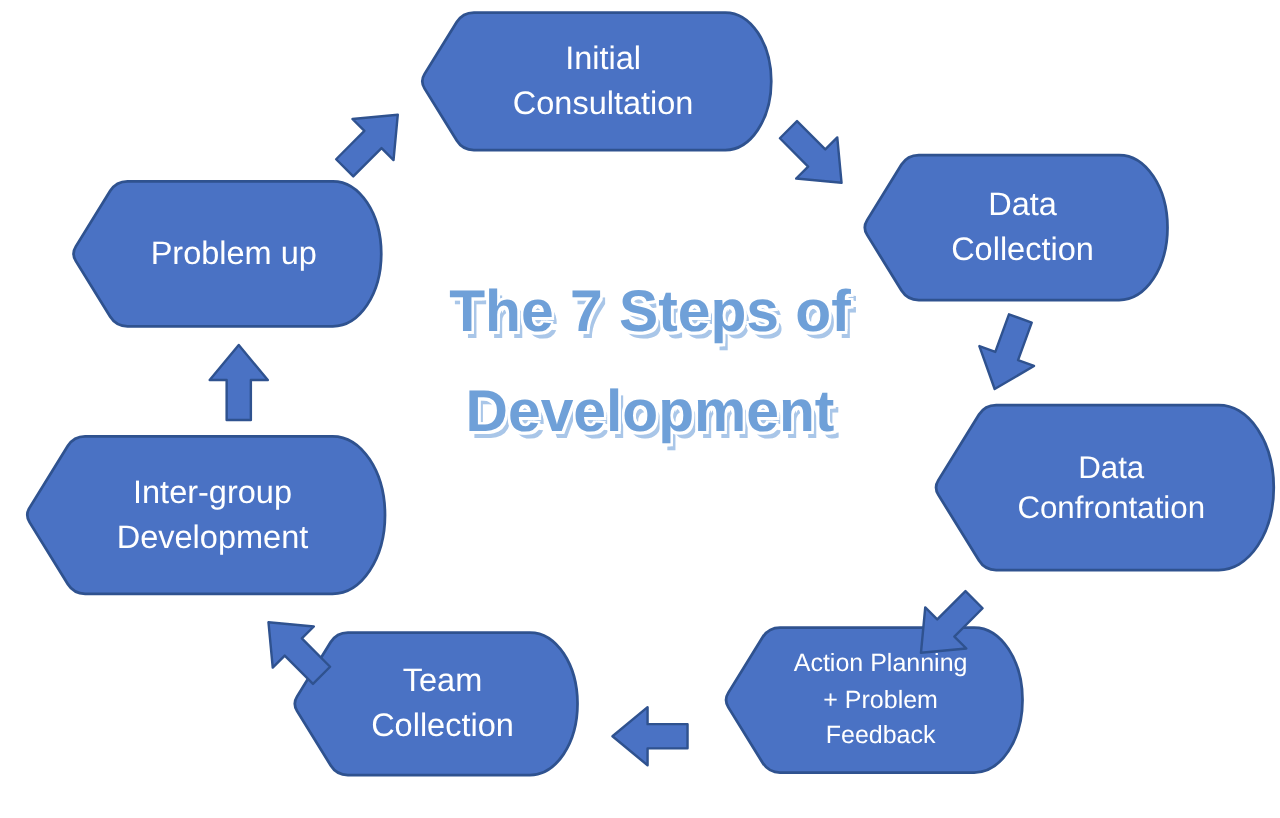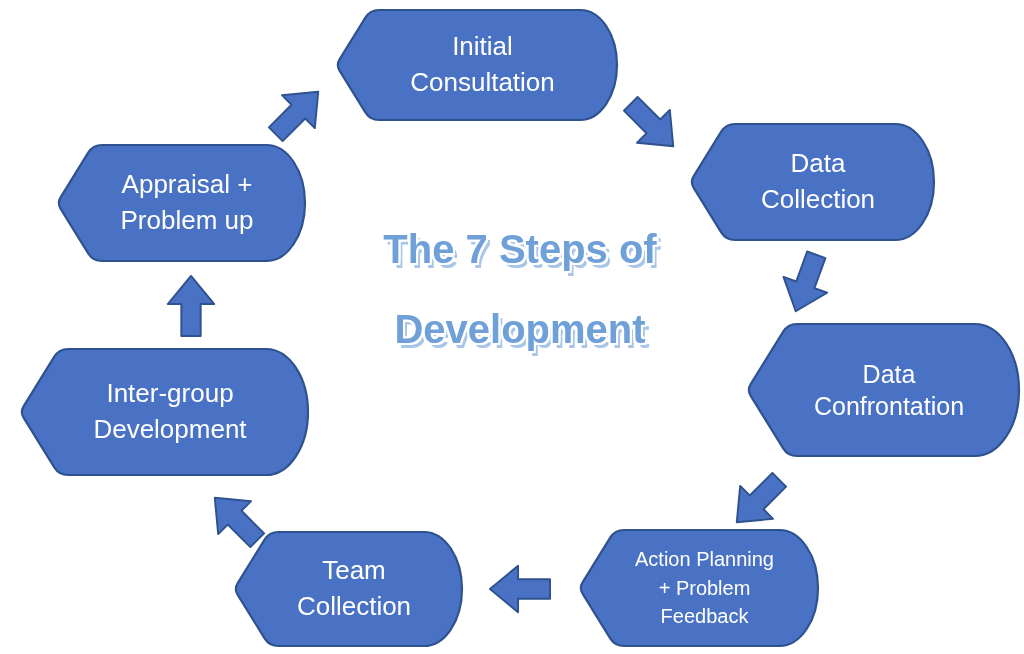--- a/index.html
+++ b/index.html
@@ -28,21 +28,21 @@
   
   .arrow{
     position:absolute;width:62px;height:50px;
     transform:translate(-50%,-50%) rotate(var(--rot,0deg));
   }
   .arrow svg{display:block;width:100%;height:100%;overflow:visible;}
 
   
   .title{
     position:absolute;left:300px;top:209px;width:440px;
-    text-align:center;font-size:40px;font-weight:700;line-height:80px;
+    text-align:center;font-size:47px;font-weight:700;line-height:80px;
     color:var(--title-fill,#6FA0D8);
     text-shadow:
       -2px -2px 0 var(--title-outline,#fff),
        2px -2px 0 var(--title-outline,#fff),
       -2px  2px 0 var(--title-outline,#fff),
        2px  2px 0 var(--title-outline,#fff),
       -2px  0   0 var(--title-outline,#fff),
        2px  0   0 var(--title-outline,#fff),
        0   -2px 0 var(--title-outline,#fff),
        0    2px 0 var(--title-outline,#fff),
@@ -82,32 +82,32 @@
   <div class="node node--three" style="left:745px;top:322px;width:276px;height:136px;">
     <svg width="276" height="136" viewBox="0 0 276 136">
         <path d="M 5.7 62.1 L 38.2 9.6 Q 42.9 2.0 51.9 2.0 L 230.0 2.0 A 44.0 66.0 0 0 1 274.0 68.0 A 44.0 66.0 0 0 1 230.0 134.0 L 51.9 134.0 Q 42.9 134.0 38.2 126.4 L 5.7 73.9 Q 2.0 68.0 5.7 62.1 Z" fill="var(--shape-fill)" stroke="var(--shape-border)" stroke-width="2.2" stroke-linejoin="round"></path>
       </svg>
     <div class="node-label">
       <span>Data</span>
       <span>Confrontation</span>
     </div>
   </div>
 
-  <div class="node node--small" style="left:577px;top:528px;width:243px;height:120px;">
+  <div class="node node--small" style="left:577px;top:500px;width:243px;height:120px;">
     <svg width="243" height="120" viewBox="0 0 243 120">
         <path d="M 5.7 54.1 L 33.2 9.6 Q 38.0 2.0 47.0 2.0 L 202.3 2.0 A 38.7 58.0 0 0 1 241.0 60.0 A 38.7 58.0 0 0 1 202.3 118.0 L 47.0 118.0 Q 38.0 118.0 33.2 110.4 L 5.7 65.9 Q 2.0 60.0 5.7 54.1 Z" fill="var(--shape-fill)" stroke="var(--shape-border)" stroke-width="2.2" stroke-linejoin="round"></path>
       </svg>
     <div class="node-label">
       <span>Action Planning</span>
       <span>+ Problem</span>
       <span>Feedback</span>
     </div>
   </div>
 
-  <div class="node" style="left:232px;top:530px;width:232px;height:118px;">
+  <div class="node" style="left:232px;top:504px;width:232px;height:118px;">
     <svg width="232" height="118" viewBox="0 0 232 118">
         <path d="M 5.7 53.1 L 32.6 9.6 Q 37.3 2.0 46.3 2.0 L 192.0 2.0 A 38.0 57.0 0 0 1 230.0 59.0 A 38.0 57.0 0 0 1 192.0 116.0 L 46.3 116.0 Q 37.3 116.0 32.6 108.4 L 5.7 64.9 Q 2.0 59.0 5.7 53.1 Z" fill="var(--shape-fill)" stroke="var(--shape-border)" stroke-width="2.2" stroke-linejoin="round"></path>
       </svg>
     <div class="node-label">
       <span>Team</span>
       <span>Collection</span>
     </div>
   </div>
 
   <div class="node" style="left:18px;top:347px;width:292px;height:130px;">
@@ -118,21 +118,20 @@
       <span>Inter-group</span>
       <span>Development</span>
     </div>
   </div>
 
   <div class="node" style="left:55px;top:143px;width:252px;height:120px;">
     <svg width="252" height="120" viewBox="0 0 252 120">
         <path d="M 5.7 54.1 L 33.2 9.6 Q 38.0 2.0 47.0 2.0 L 211.3 2.0 A 38.7 58.0 0 0 1 250.0 60.0 A 38.7 58.0 0 0 1 211.3 118.0 L 47.0 118.0 Q 38.0 118.0 33.2 110.4 L 5.7 65.9 Q 2.0 60.0 5.7 54.1 Z" fill="var(--shape-fill)" stroke="var(--shape-border)" stroke-width="2.2" stroke-linejoin="round"></path>
       </svg>
     <div class="node-label">
-      <span>Appraisal +</span>
       <span>Problem up</span>
     </div>
   </div>
 
   <div class="arrow" style="left:297px;top:113px;--rot:-45deg;">
       <svg viewBox="0 0 64 50">
         <path d="M 1 15 L 34 15 L 34 1 L 63 25 L 34 49 L 34 35 L 1 35 Z" fill="var(--shape-fill)" stroke="var(--shape-border)" stroke-width="2" stroke-linejoin="round"></path>
       </svg>
     </div>
   <div class="arrow" style="left:652px;top:125px;--rot:45deg;">

